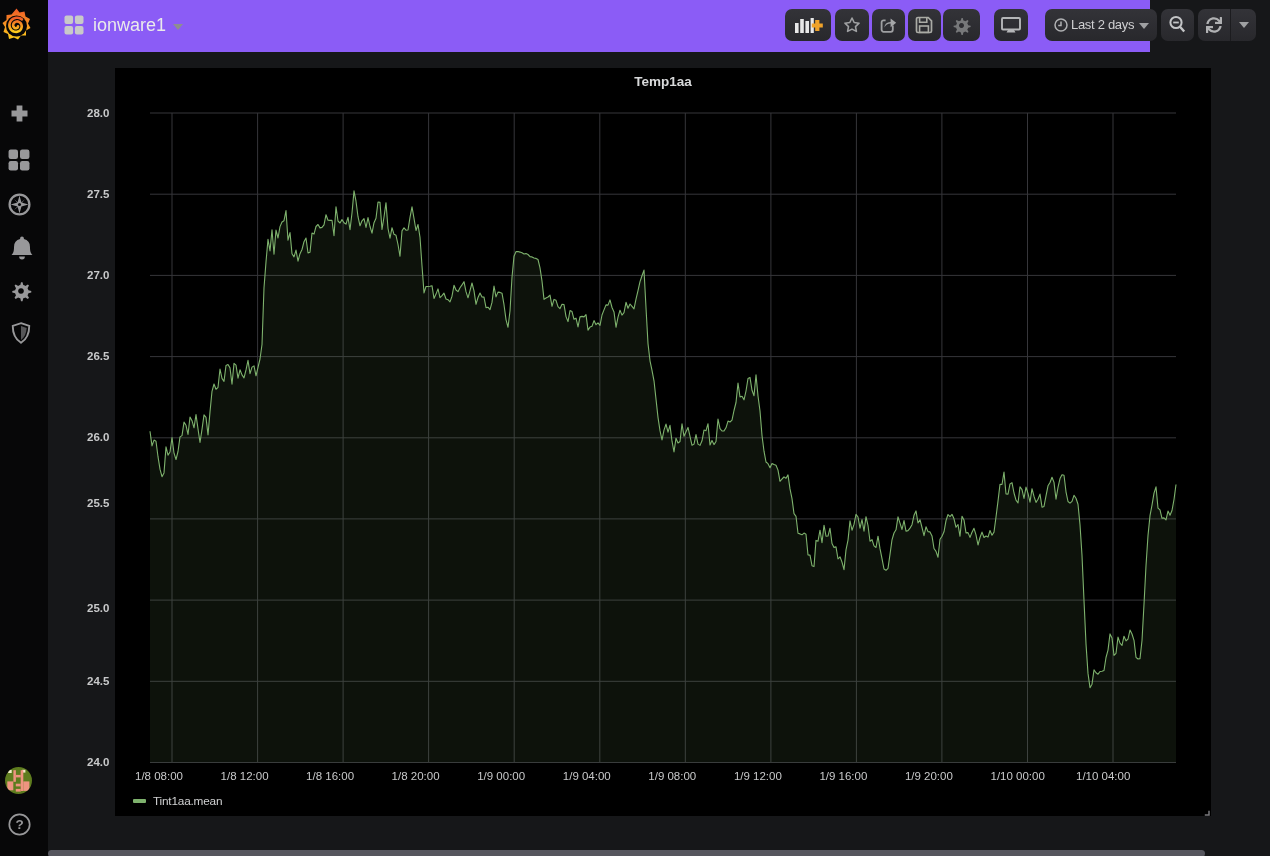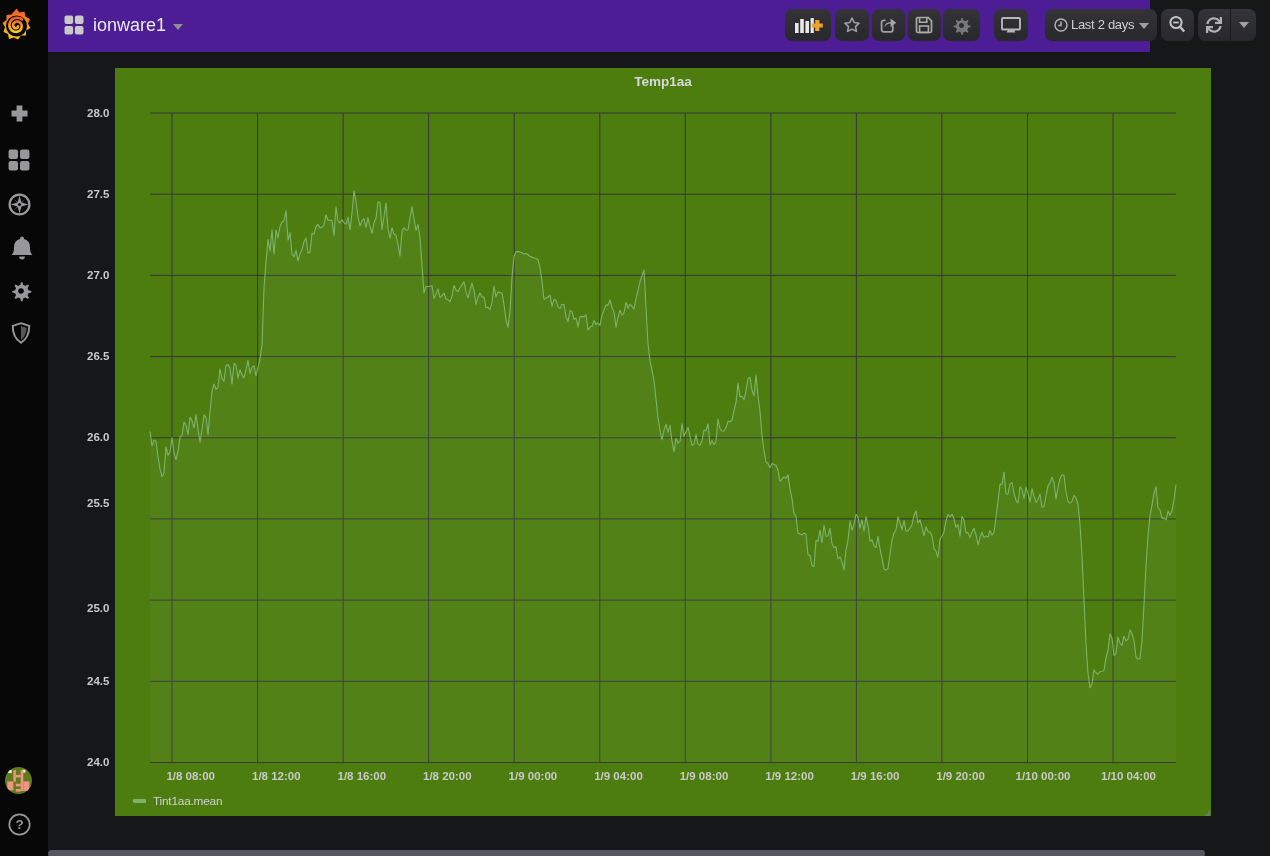--- a/index.html
+++ b/index.html
@@ -1,22 +1,22 @@
 <!DOCTYPE html>
 <html><head><meta charset="utf-8"><style>
 *{margin:0;padding:0;box-sizing:border-box}
 html,body{width:1270px;height:856px;overflow:hidden;background:#161719;font-family:"Liberation Sans",sans-serif}
 .abs{position:absolute}
 #sidebar{position:absolute;left:0;top:0;width:48px;height:856px;background:#070708}
-#navbar{position:absolute;left:48px;top:0;width:1102px;height:52px;background:#4c1d95}
+#navbar{position:absolute;left:48px;top:0;width:1102px;height:52px;background:#8b5cf6}
 .navbtn{position:absolute;top:9px;height:32px;border-radius:7px;background:linear-gradient(180deg,#333338 0%,#28282c 100%)}
-#panel{position:absolute;left:115px;top:68px;width:1096px;height:748px;background:#4d7c0f}
+#panel{position:absolute;left:115px;top:68px;width:1096px;height:748px;background:#000000}
 #ptitle{position:absolute;left:0;top:6px;width:1096px;text-align:center;color:#d8d9da;font-size:13.5px;font-weight:bold}
 .ylab{position:absolute;color:#c8c9ca;font-size:11.5px;font-weight:bold;left:-28px;width:60px;text-align:left;line-height:11px}
-.xlab{position:absolute;color:#c8c9ca;font-size:11.5px;font-weight:bold;top:702px;width:80px;text-align:right;line-height:12px}
+.xlab{position:absolute;color:#c8c9ca;font-size:11.5px;font-weight:normal;top:702px;width:80px;text-align:left;line-height:12px}
 #legend{position:absolute;left:18px;top:726px;color:#d0d1d2;font-size:11.8px;letter-spacing:-0.2px}
 #legend .dash{display:inline-block;width:13px;height:4px;background:#7eb26d;border-radius:1px;margin-right:7px;vertical-align:middle;position:relative;top:-1px}
 #scrollthumb{position:absolute;left:48px;top:850px;width:1157px;height:7px;border-radius:3.5px;background:#56565e}
 </style></head>
 <body>
 <div id="navbar">
   <svg class="abs" style="left:16px;top:15px" width="20" height="20" viewBox="0 0 20 20">
     <rect x="0.5" y="0.5" width="8.6" height="8.6" rx="2" fill="#c9c9c9"></rect>
     <rect x="10.9" y="0.5" width="8.6" height="8.6" rx="2" fill="#c9c9c9"></rect>
     <rect x="0.5" y="10.9" width="8.6" height="8.6" rx="2" fill="#c9c9c9"></rect>

